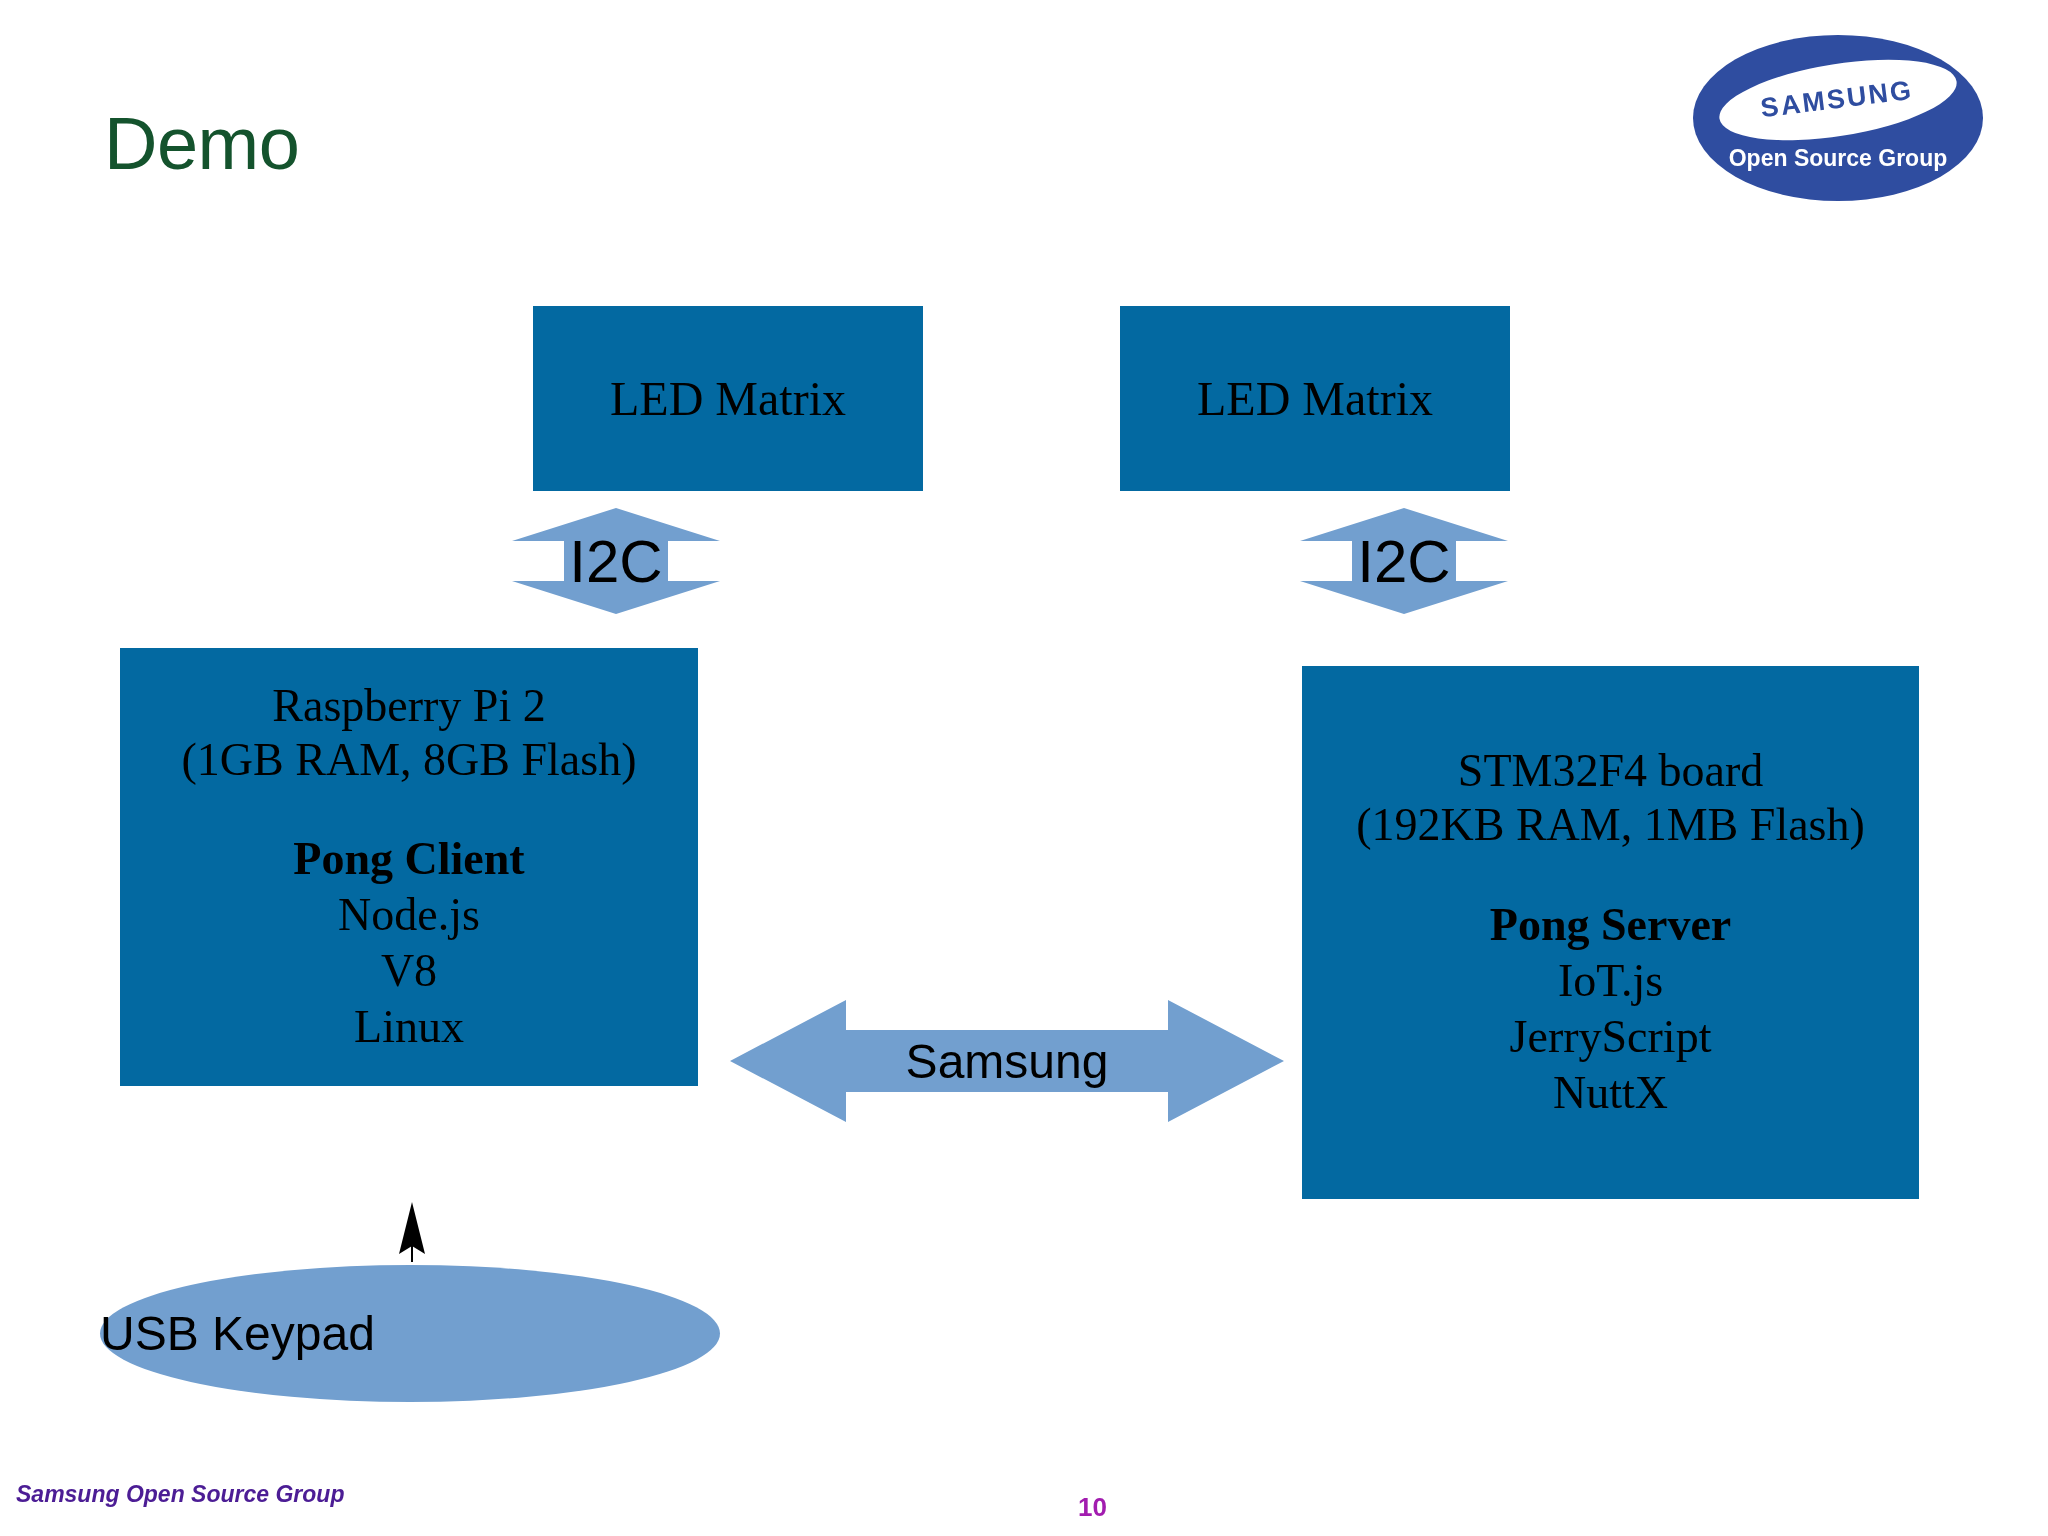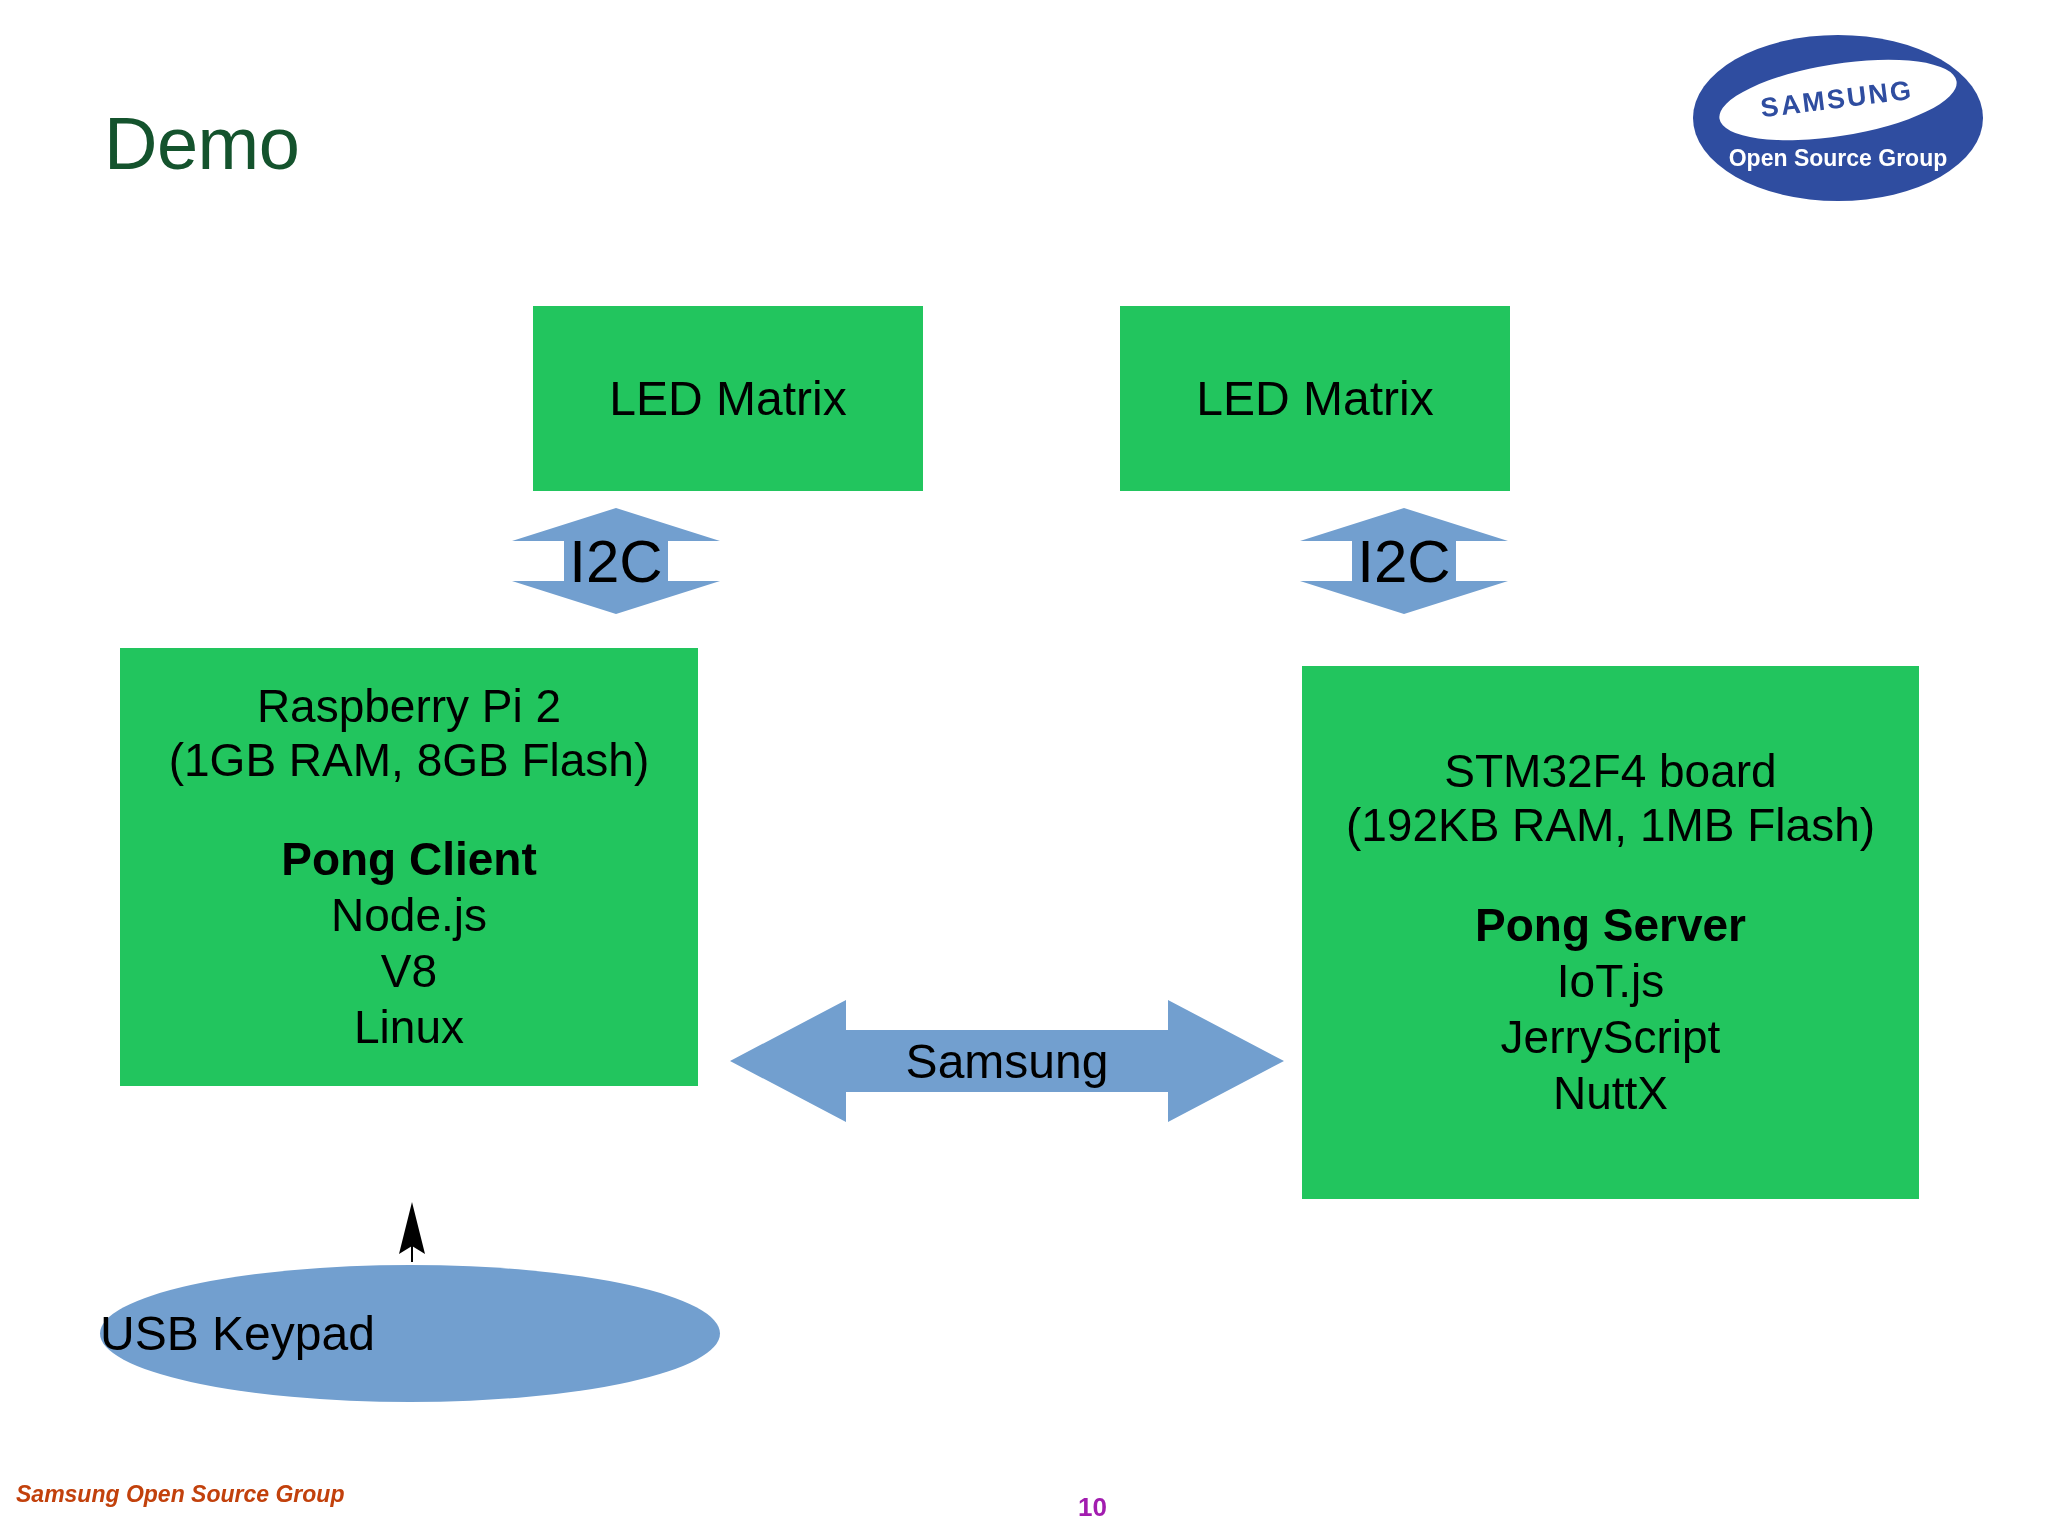--- a/index.html
+++ b/index.html
@@ -37,28 +37,29 @@
     left: 1692px;
     top: 34px;
     width: 292px;
     height: 168px;
   }
   #logo svg { display: block; width: 100%; height: 100%; }
 
   
   .box {
     position: absolute;
-    background: #22c55e;
+    background: #0369a1;
     box-sizing: border-box;
     display: flex;
     flex-direction: column;
     align-items: center;
     justify-content: center;
     color: #000000;
     text-align: center;
+    font-family: Liberation Serif, serif;
   }
   .box .line { display: block; white-space: nowrap; }
 
   
   #led-left  { left: 533px;  top: 306px; width: 390px; height: 185px; }
   #led-right { left: 1120px; top: 306px; width: 390px; height: 185px; }
   .led-label { font-size: 48px; line-height: 1.2; }
 
   
   #rpi-box  { left: 120px;  top: 648px; width: 578px; height: 438px; }
@@ -136,21 +137,21 @@
   #usb-connector svg { display:block; width: 100%; height: 100%; }
 
   
   #footer-text {
     position: absolute;
     left: 16px;
     top: 1481px;
     font-size: 23px;
     font-weight: bold;
     font-style: italic;
-    color: #c2410c;
+    color: #4c1d95;
     white-space: nowrap;
   }
   #page-number {
     position: absolute;
     left: 1078px;
     top: 1492px;
     font-size: 26px;
     font-weight: bold;
     color: #a21caf;
   }

